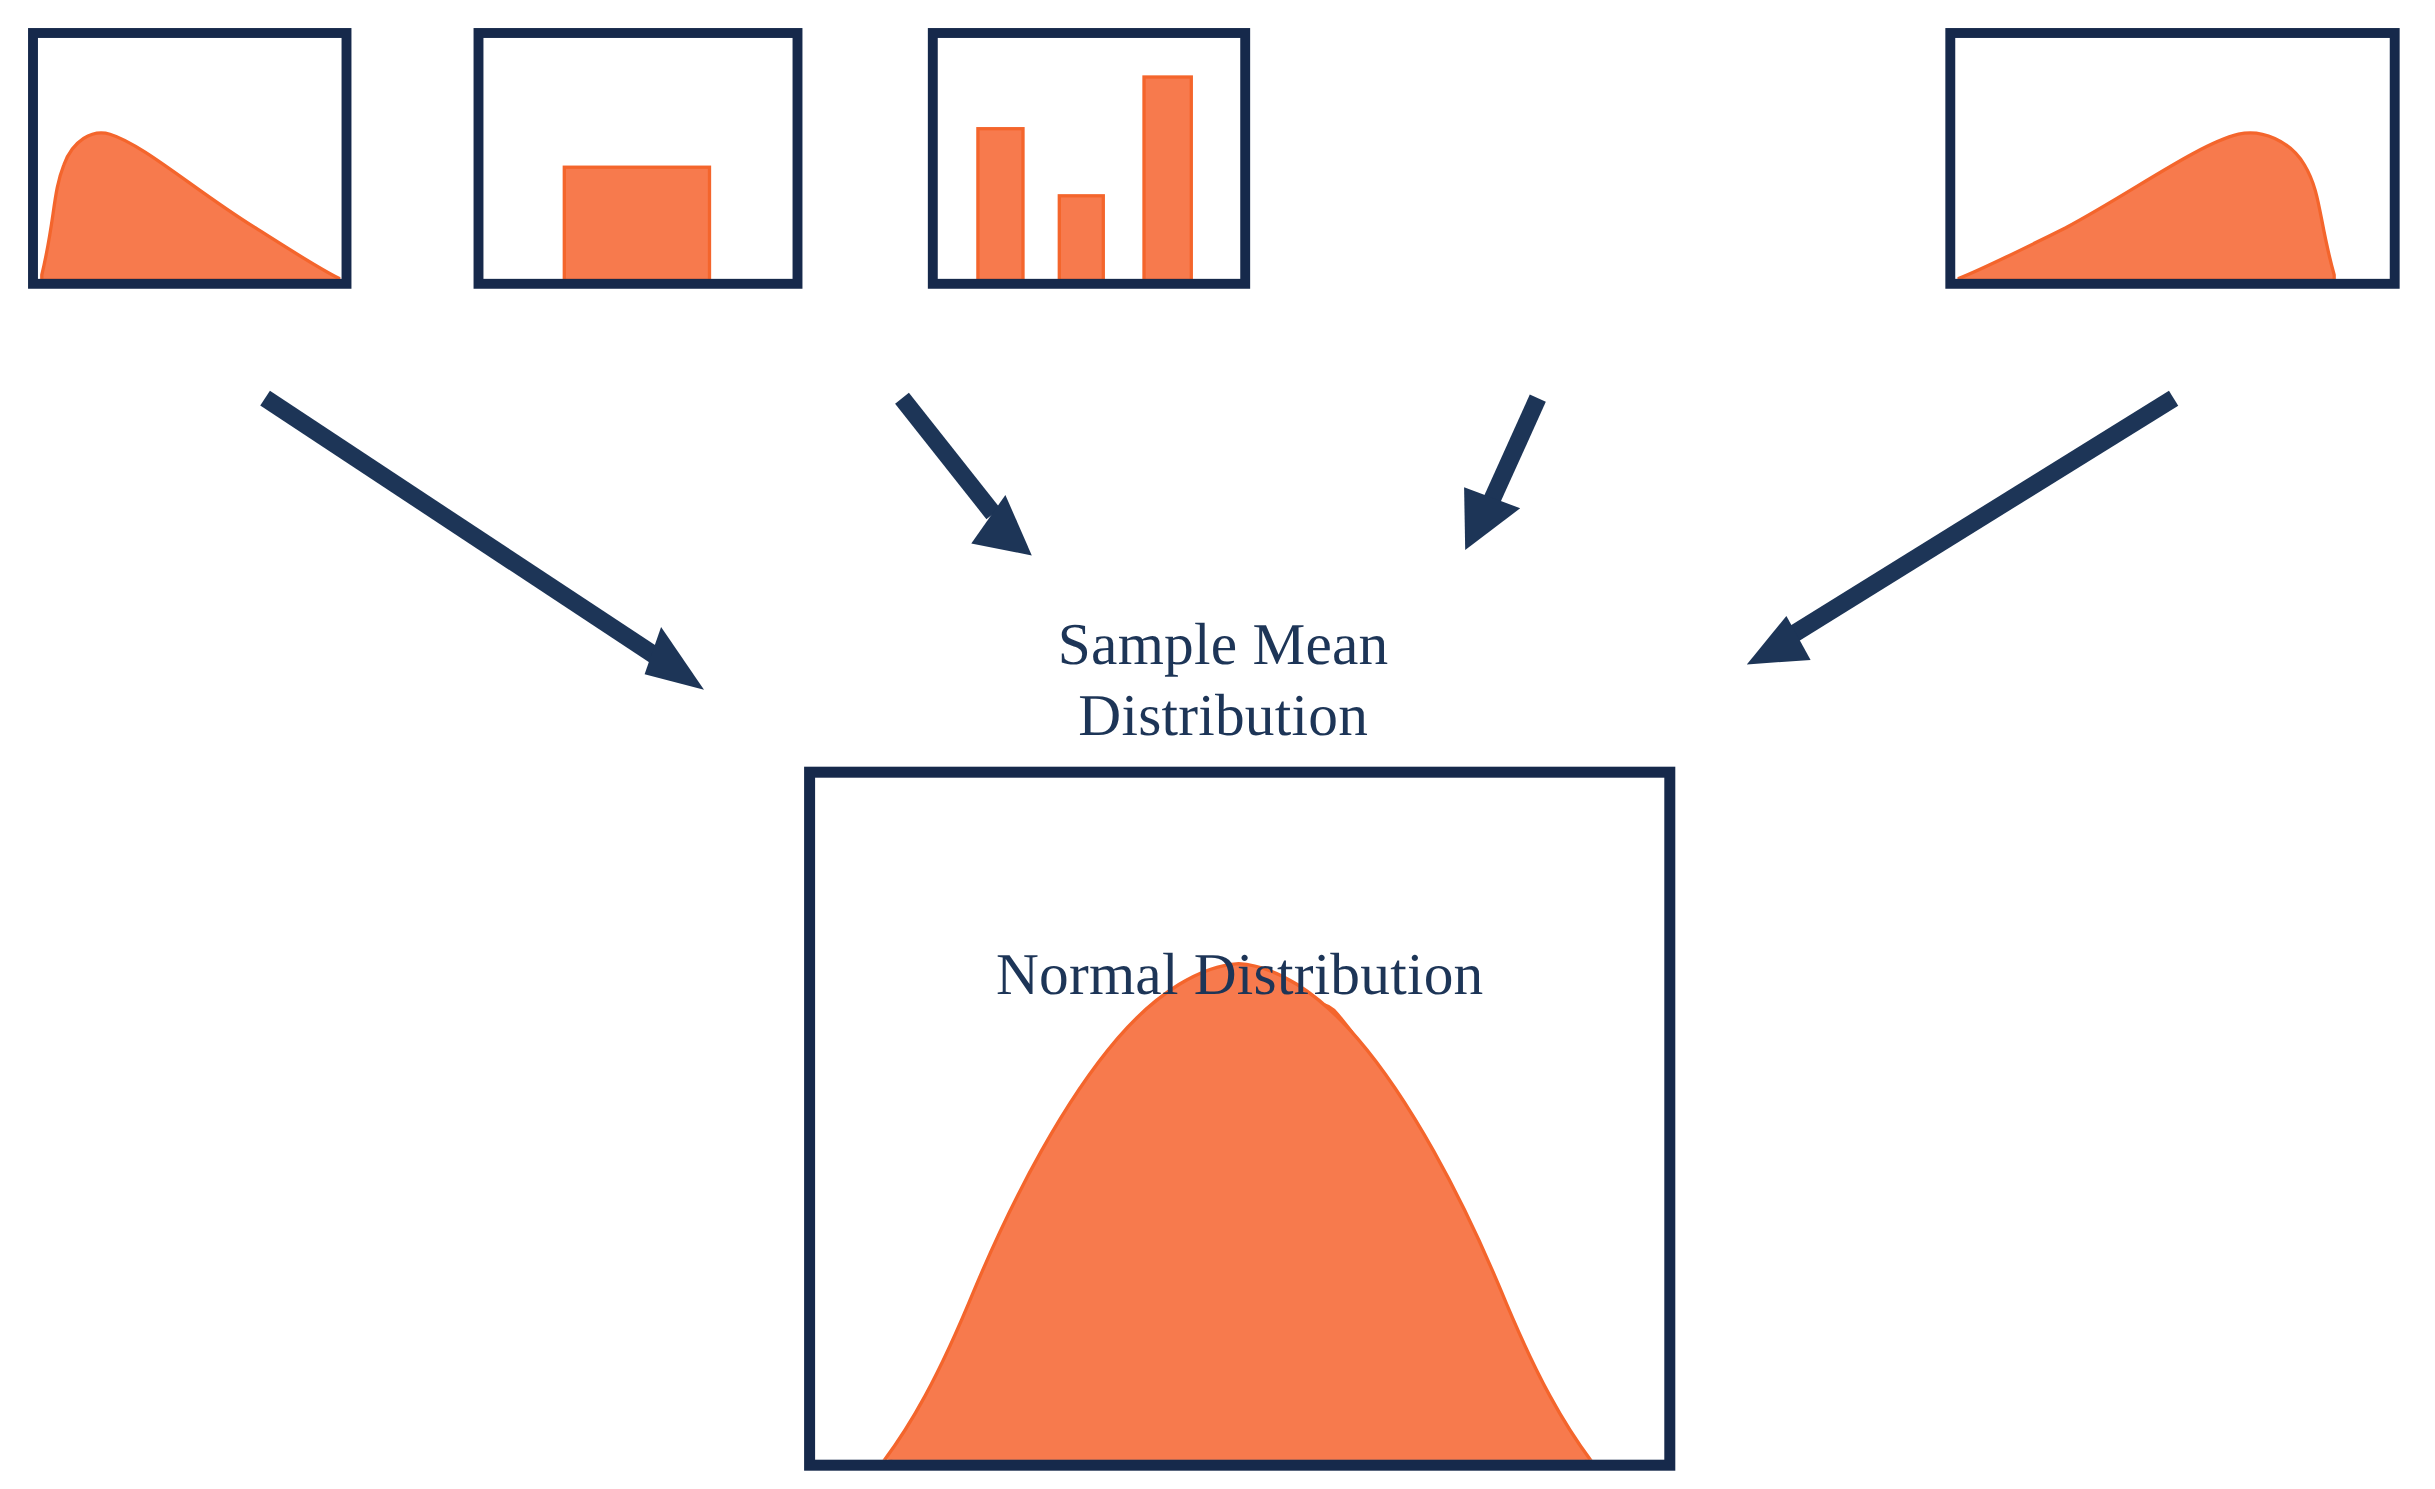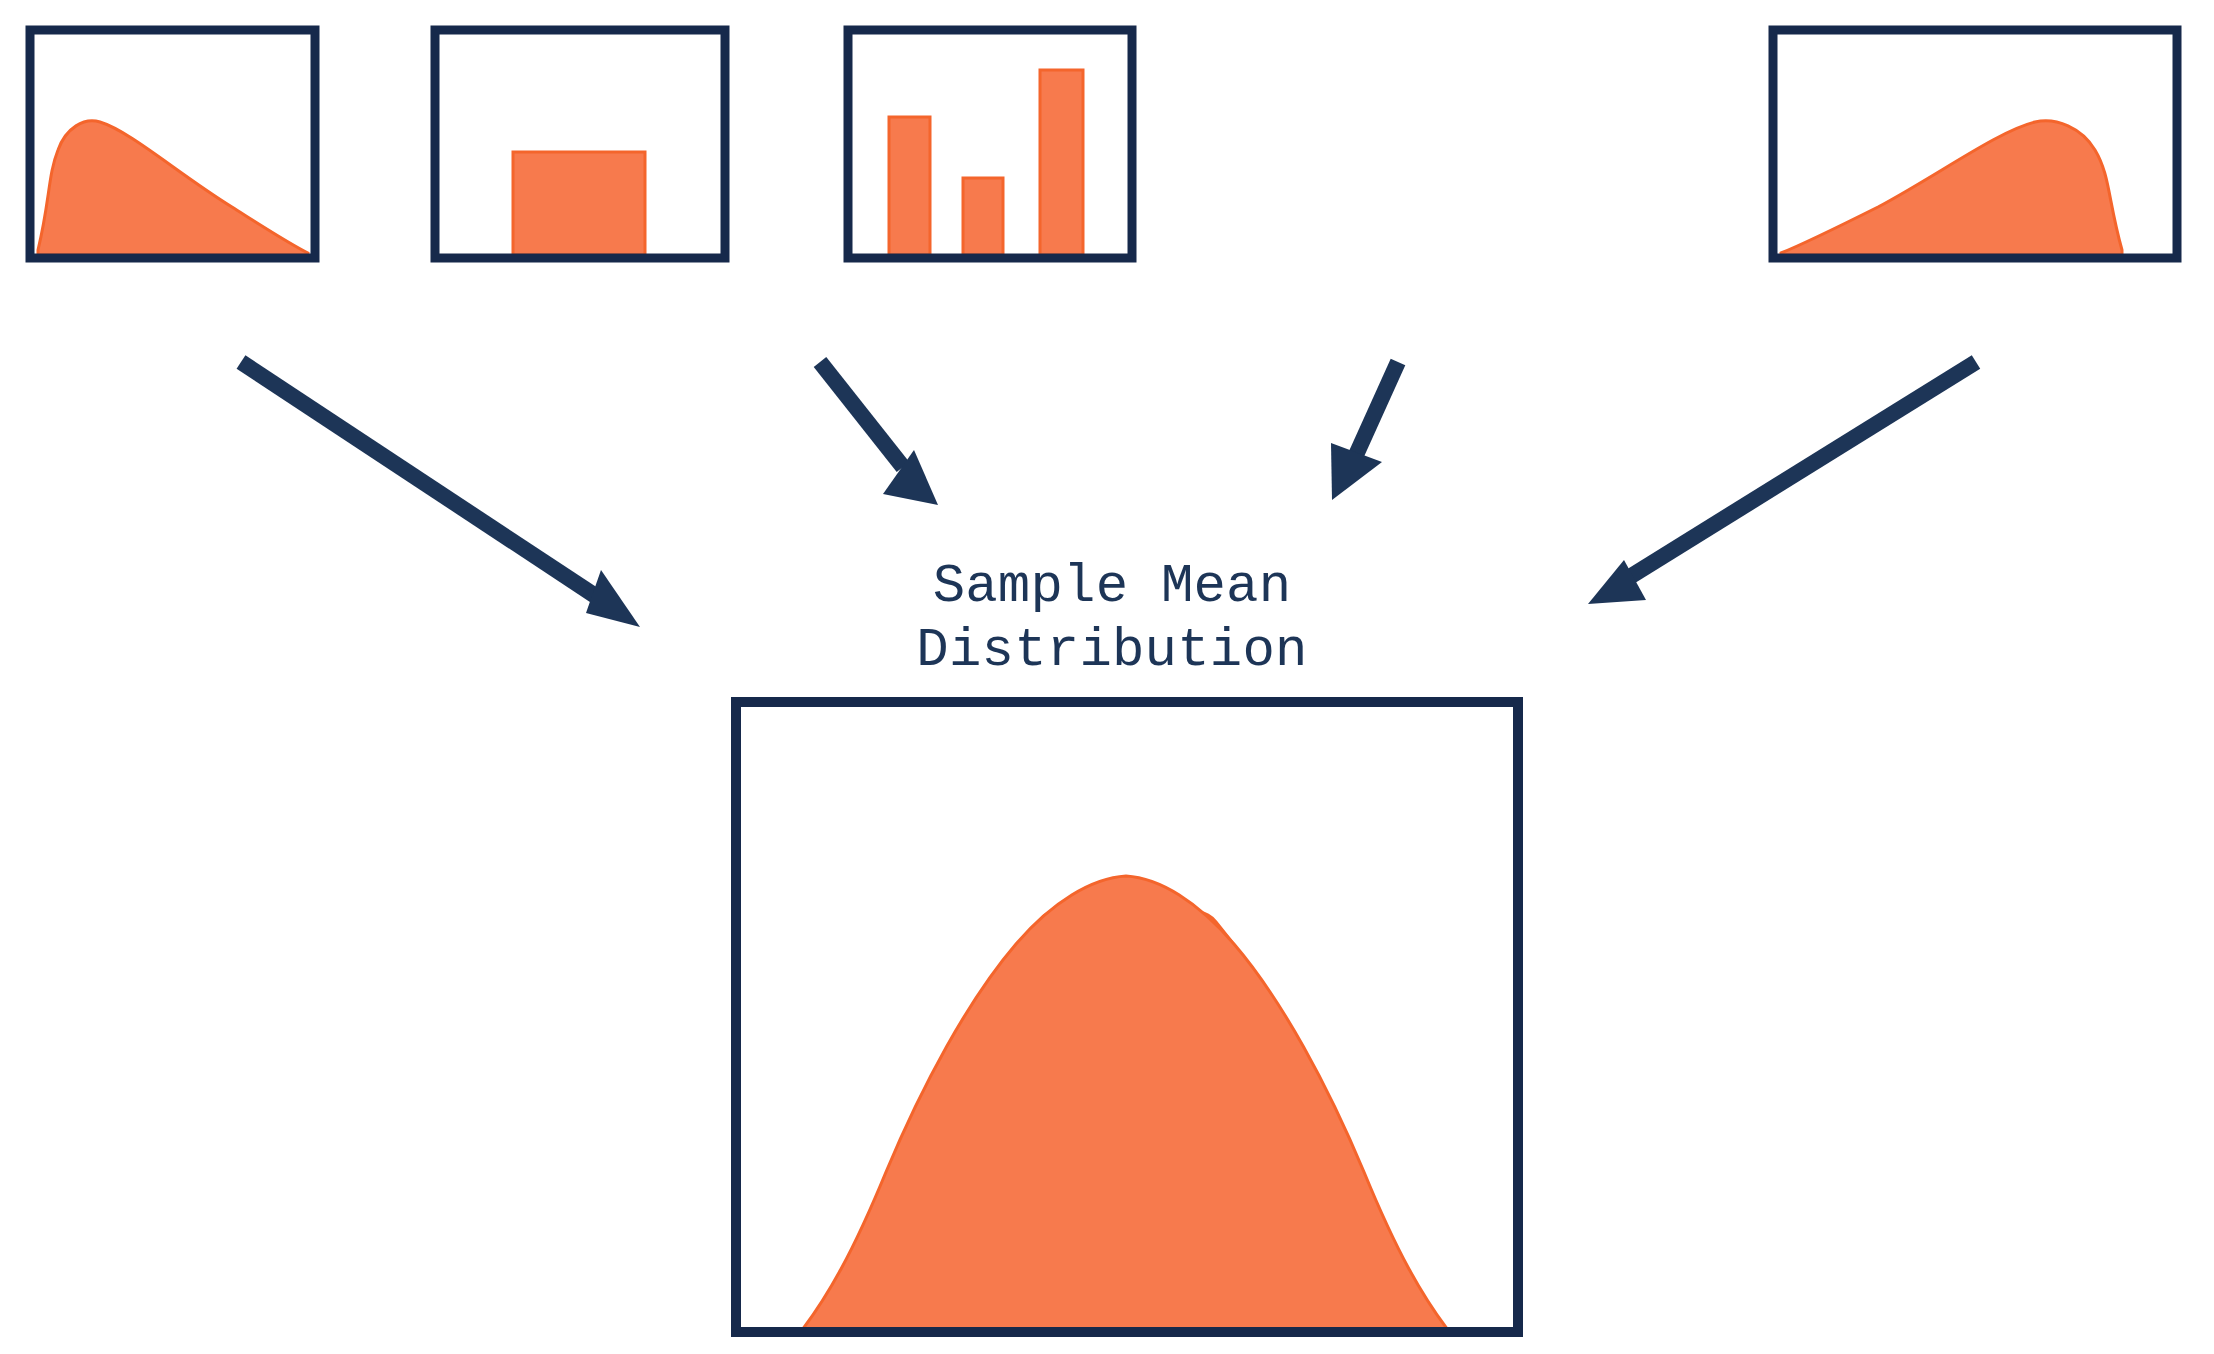--- a/index.html
+++ b/index.html
@@ -6,21 +6,21 @@
   html,body{margin:0;padding:0;background:#ffffff;}
   body{
     font-family:"Liberation Sans", sans-serif;
     width:2214px;height:1354px;position:relative;overflow:hidden;
   }
   #stage{position:absolute;left:0;top:0;width:2214px;height:1354px;}
   svg.layer{position:absolute;left:0;top:0;width:2214px;height:1354px;overflow:visible;}
   .label{
     position:absolute;
     color:#1d3557;
-    font-family:Liberation Mono, monospace;
+    font-family:Liberation Serif, serif;
     font-weight:400;
     white-space:pre-line;
     text-align:center;
     line-height:1.18;
     letter-spacing:0.2px;
   }
   #sample-mean-label{
     left:807px;top:555px;width:610px;
     font-size:54px;
   }
@@ -116,14 +116,15 @@
                  Z"></path>
       </g>
       <rect x="736" y="702" width="782" height="630" fill="none" stroke="#16294b" stroke-width="10"></rect>
     </g>
 
   </svg>
 
   <div class="label" id="sample-mean-label">Sample Mean
 Distribution</div>
 
+  <div class="label" id="normal-label">Normal Distribution</div>
 
 </div>
 
 </body></html>

